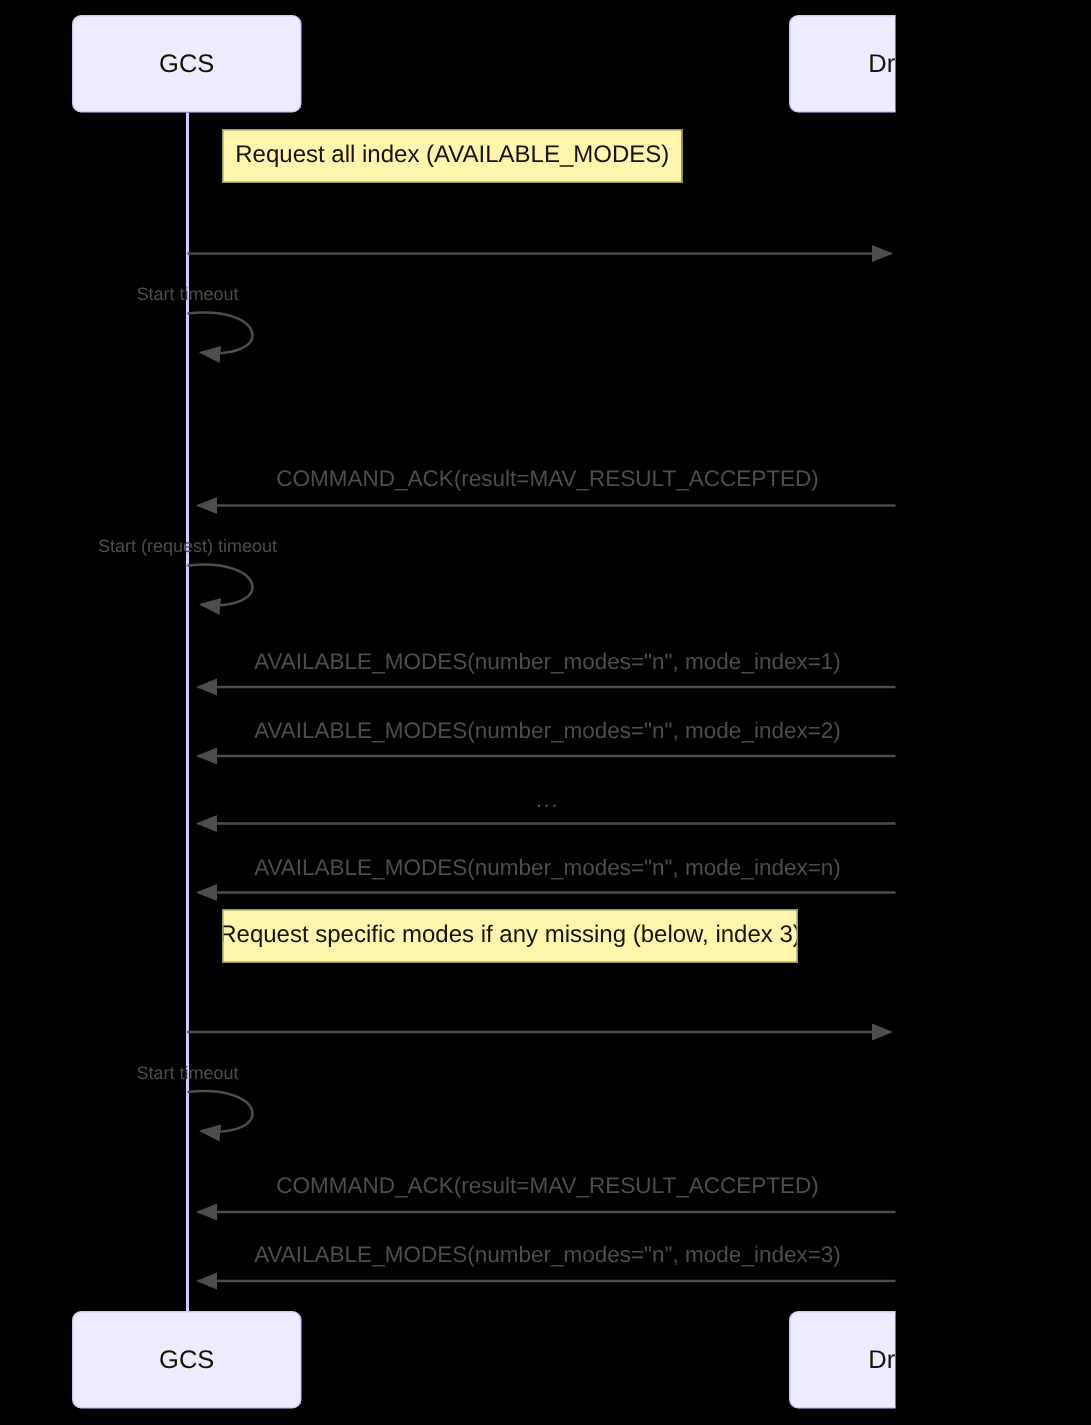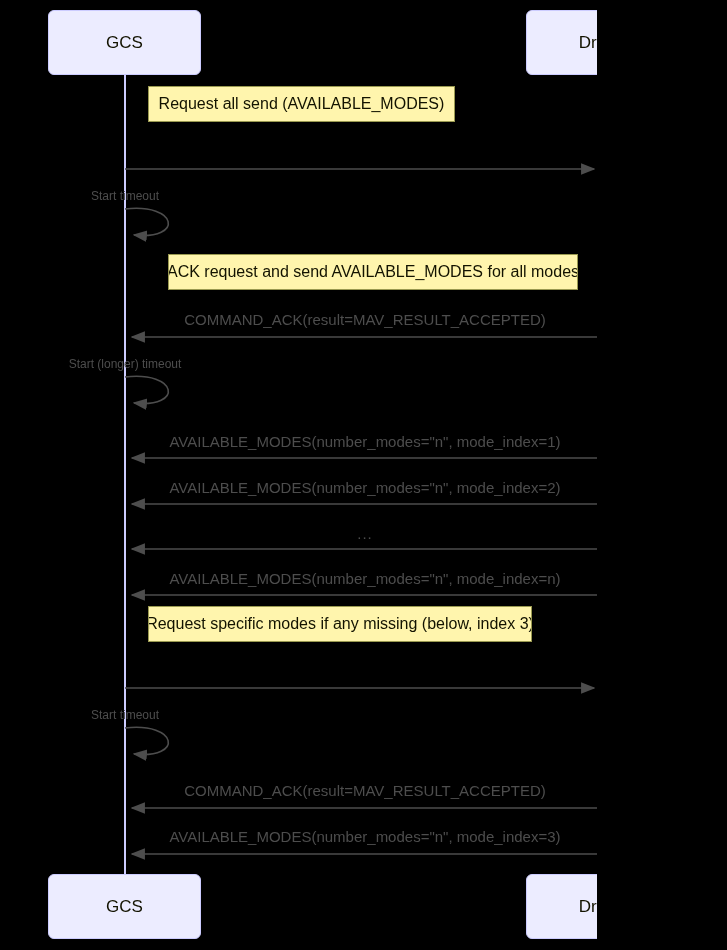--- a/index.html
+++ b/index.html
@@ -136,26 +136,23 @@
 
   <div class="actor-box" style="left:48px; top:10px; width:153px; height:65px;">
     <span class="actor-label">GCS</span>
   </div>
 
   <div class="actor-box" style="left:526px; top:10px; width:152px; height:65px;">
     <span class="actor-label">Drone</span>
   </div>
 
   <div class="note-box" style="left:148px; top:86px; width:307px; height:36px;">
-    <span class="note-label">Request all send (AVAILABLE_MODES)</span>
-  </div>
-
-  <div class="note-box" style="left:168px; top:254px; width:410px; height:36px;">
-    <span class="note-label">ACK request and send AVAILABLE_MODES for all modes</span>
-  </div>
+    <span class="note-label">Request all index (AVAILABLE_MODES)</span>
+  </div>
+
 
   <div class="note-box" style="left:148px; top:606px; width:384px; height:36px;">
     <span class="note-label">Request specific modes if any missing (below, index 3)</span>
   </div>
 
 
   <div class="msg-label" style="left:365px; top:312px;">
     <span>COMMAND_ACK(result=MAV_RESULT_ACCEPTED)</span>
   </div>
 
@@ -182,21 +179,21 @@
 
   <div class="msg-label" style="left:365px; top:829px;">
     <span>AVAILABLE_MODES(number_modes="n", mode_index=3)</span>
   </div>
 
   <div class="loop-label" style="left:125px; top:190px;">
     <span>Start timeout</span>
   </div>
 
   <div class="loop-label" style="left:125px; top:358px;">
-    <span>Start (longer) timeout</span>
+    <span>Start (request) timeout</span>
   </div>
 
   <div class="loop-label" style="left:125px; top:709px;">
     <span>Start timeout</span>
   </div>
 
   <div class="actor-box" style="left:48px; top:874px; width:153px; height:65px;">
     <span class="actor-label">GCS</span>
   </div>
 

